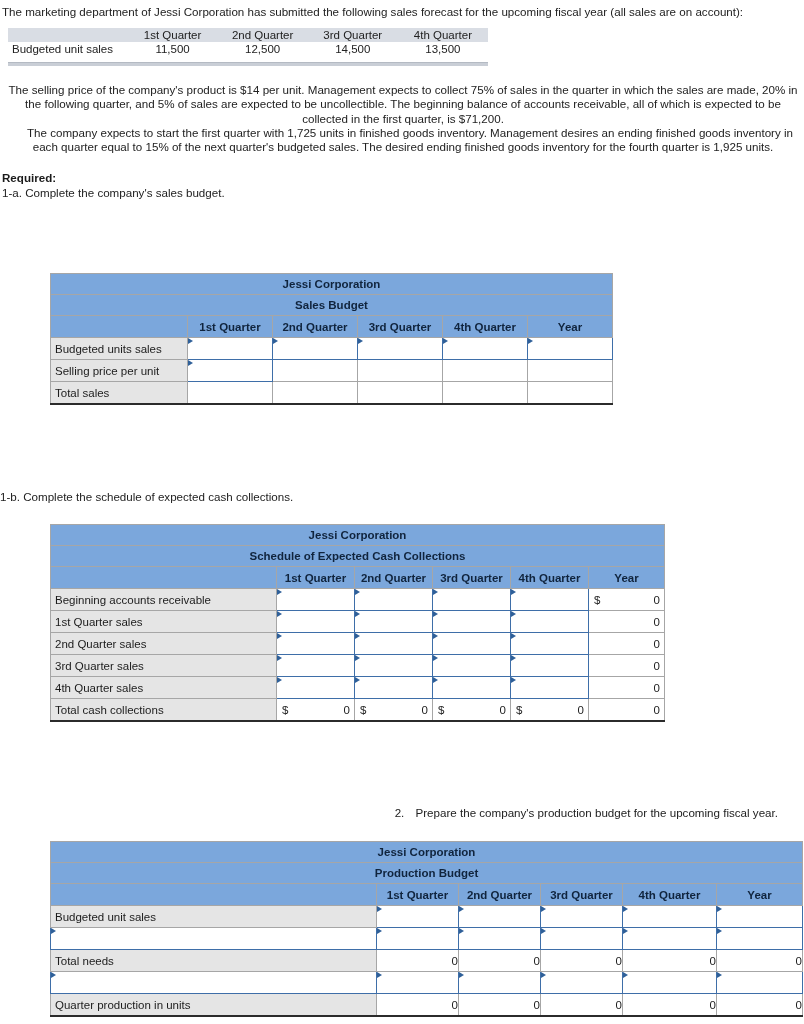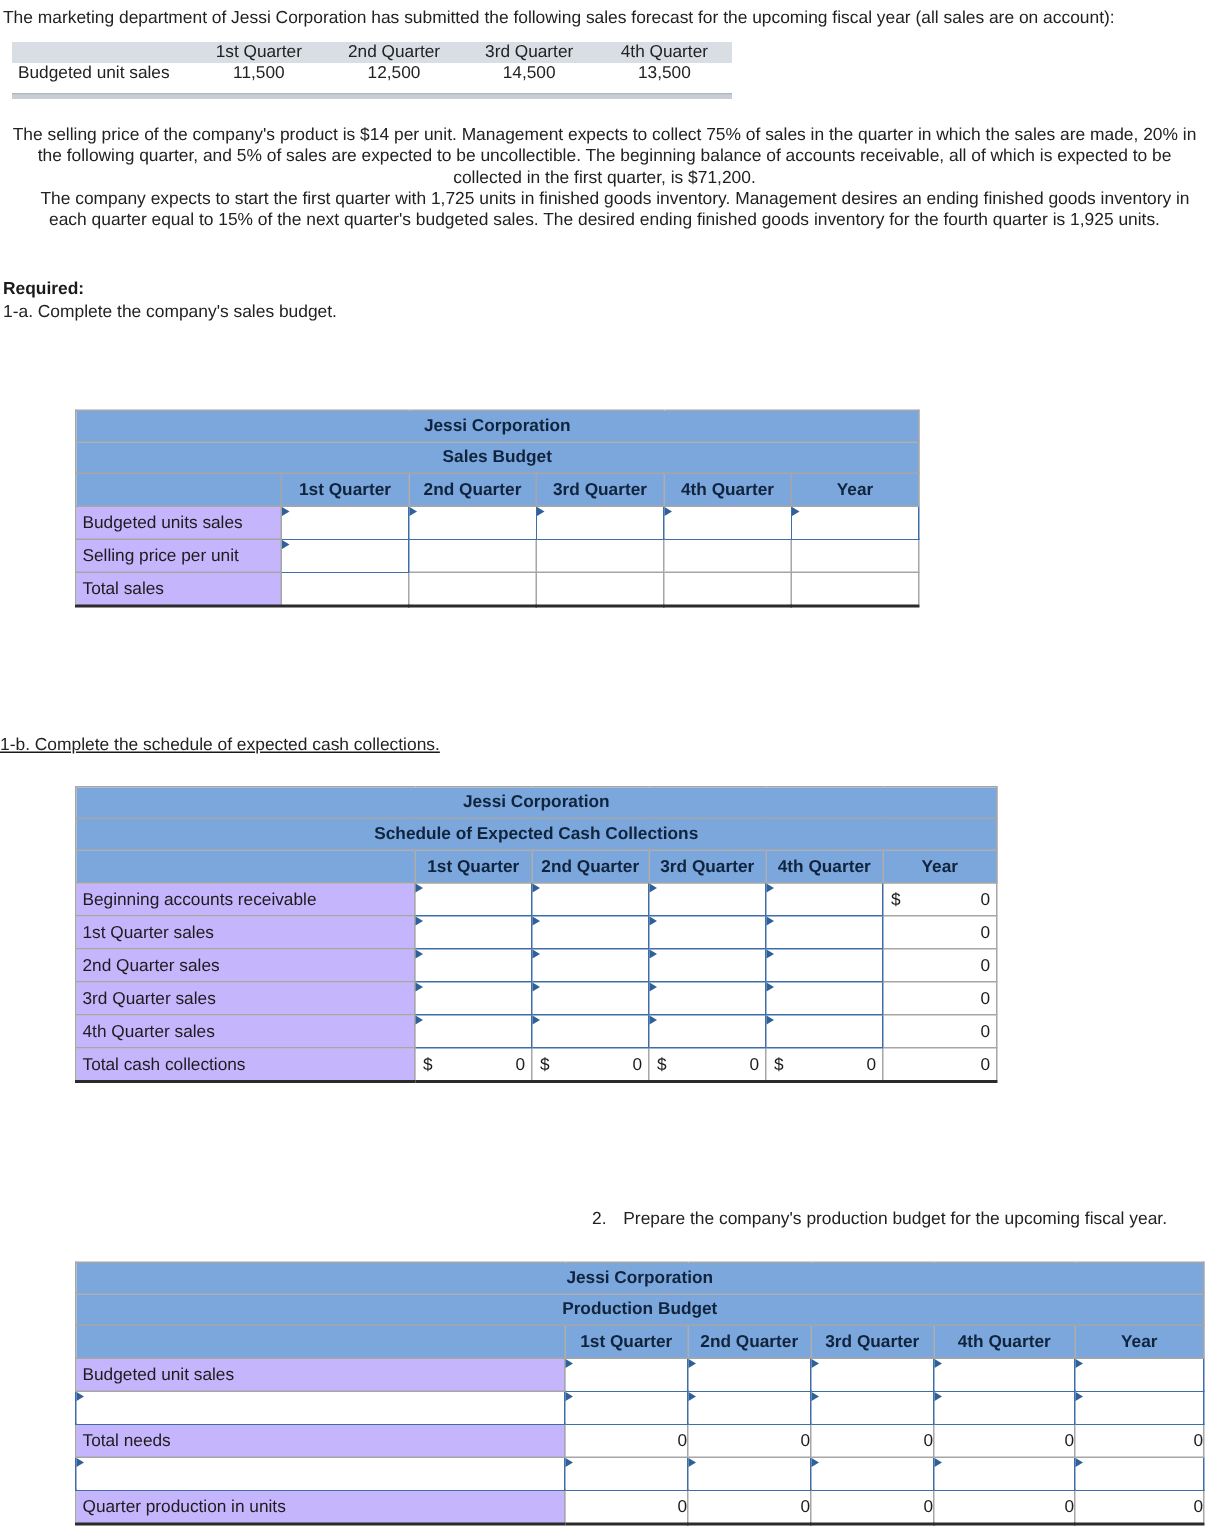--- a/index.html
+++ b/index.html
@@ -53,21 +53,21 @@
   .forecast-rule {
     margin: 6px 0 0 8px;
     width: 480px;
     height: 3px;
     background: #c9ced6;
     border-top: 1px solid #b4bac3;
   }
 
   
   .required-block {
-    margin: 32px 0 0 2px;
+    margin: 17px 0 0 2px;
     font-size: 11.6px;
     line-height: 14.5px;
   }
   .req-title { font-weight: bold; }
 
   .q-line {
     font-size: 11.6px;
     color: #222;
   }
 
@@ -97,21 +97,21 @@
     background: #7ba7dc;
     text-align: center;
     font-weight: bold;
     color: #10243d;
     height: 21px;
   }
   .ws .colhead td.stub { background: #7ba7dc; }
   .ws td.stub {
     text-align: left;
     padding-left: 4px;
-    background: #c4b5fd;
+    background: #e5e5e5;
   }
 
   
   .incell {
     position: relative;
     background: #ffffff;
     border: 1px solid #3e6ea8 !important;
     box-shadow: inset 0 0 0 1px #ffffff;
   }
   .incell::before {
@@ -259,21 +259,21 @@
         <td></td>
       </tr>
       <tr class="botrule">
         <td></td>
         <td colspan="5"></td>
       </tr>
     </tbody>
   </table>
 </div>
 
-<div class="sec" style="left:0px; top:490px; width:700px;text-decoration:underline;">
+<div class="sec" style="left:0px; top:490px; width:700px;">
   <div class="q-line">1-b.  Complete the schedule of expected cash collections.</div>
 </div>
 
 <div class="sec" style="left:50px; top:524px;">
   <table class="ws">
     <colgroup>
       <col style="width:226px">
       <col style="width:78px">
       <col style="width:78px">
       <col style="width:78px">

